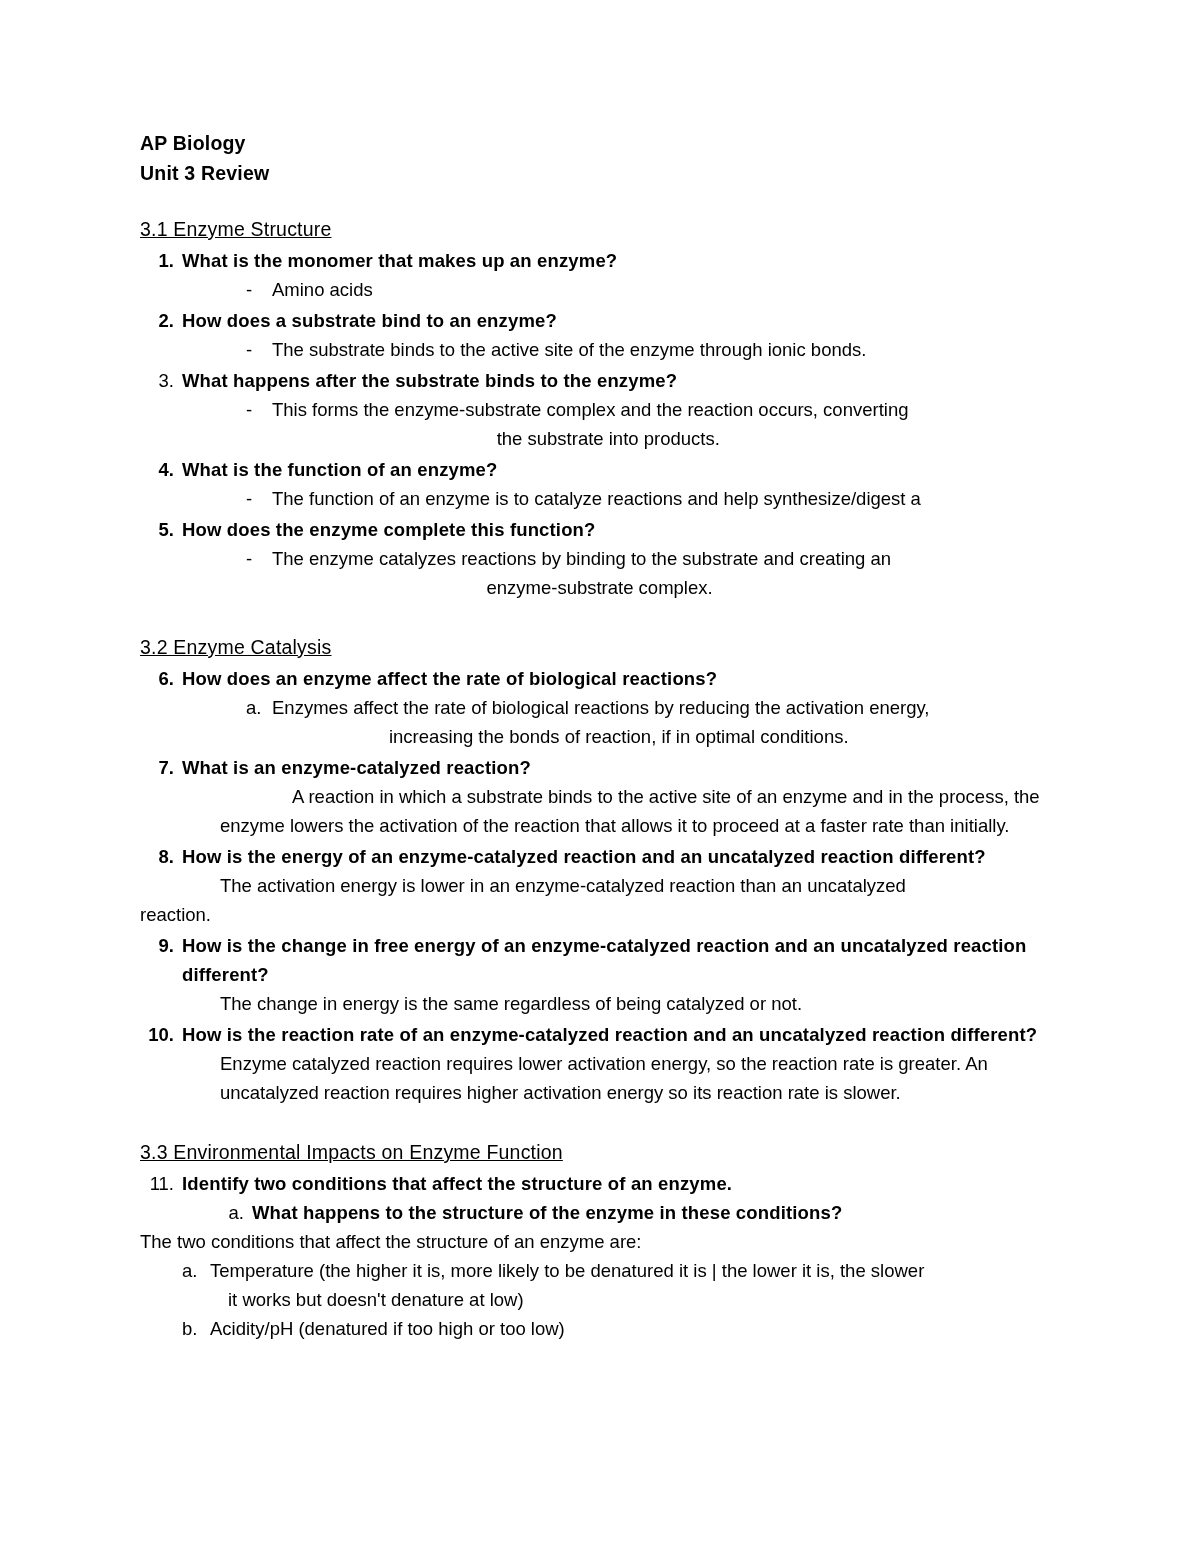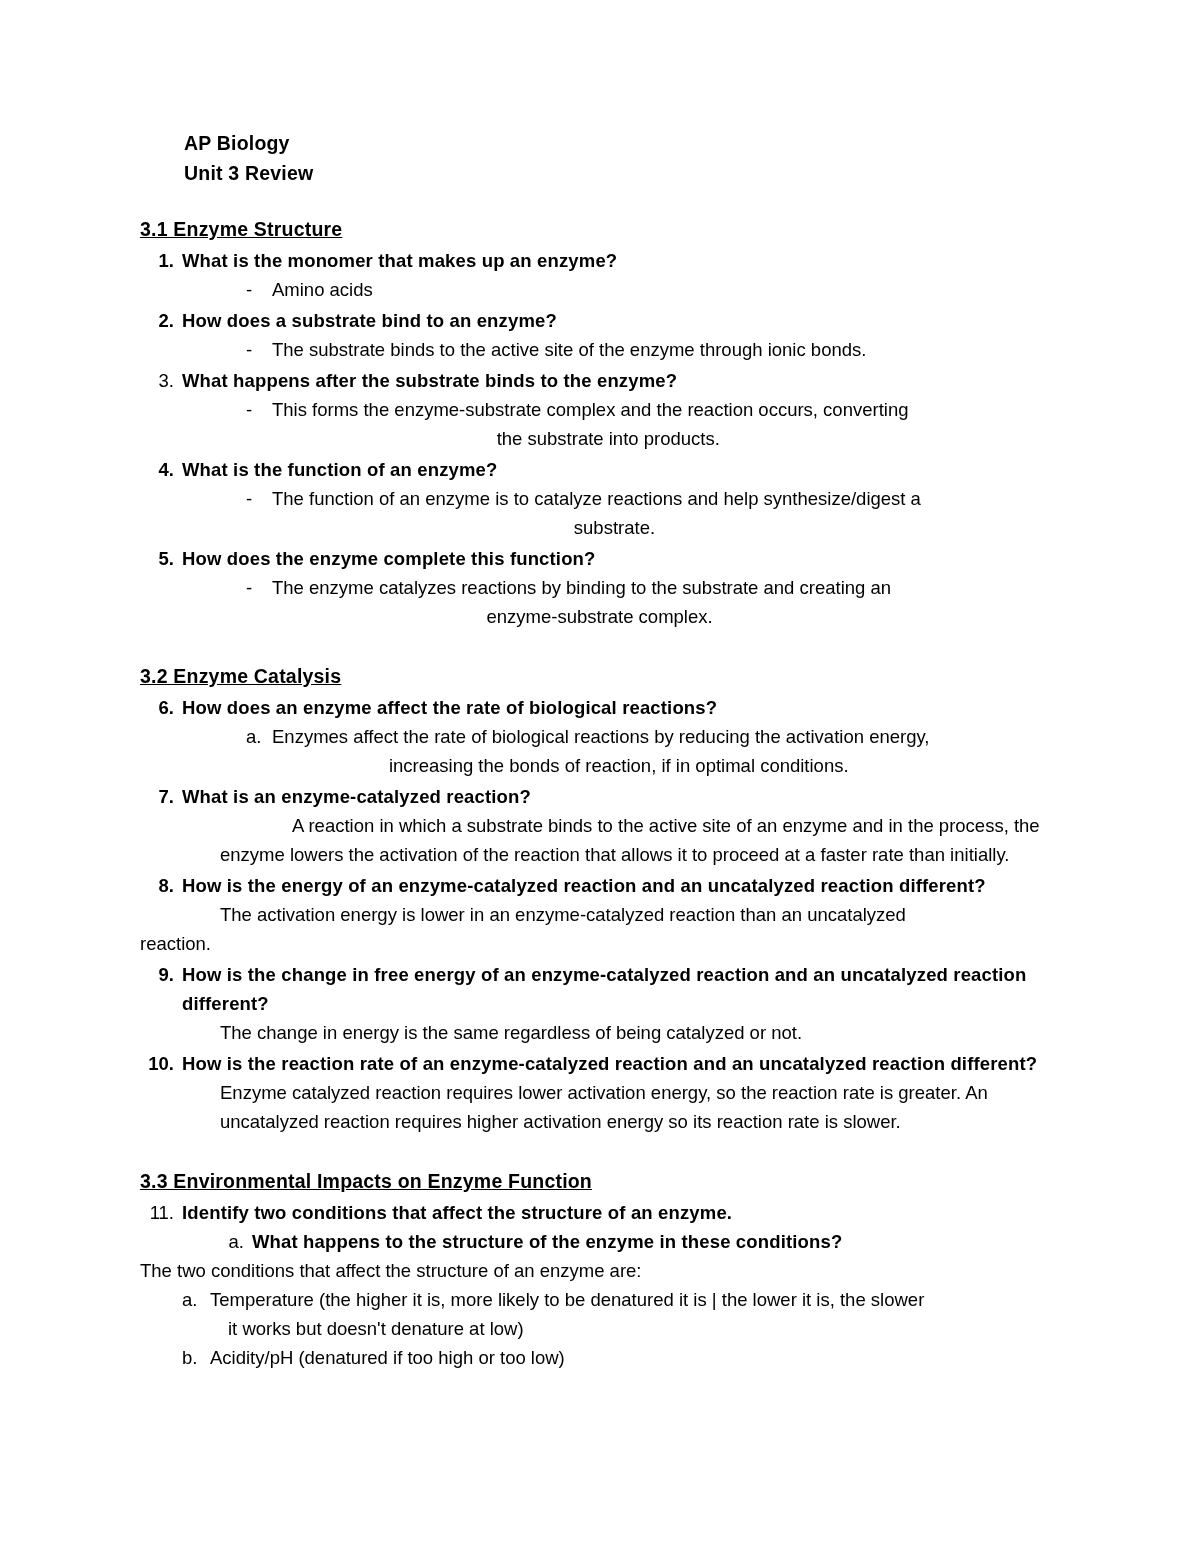--- a/index.html
+++ b/index.html
@@ -20,26 +20,25 @@
     width: 1200px;
     height: 1553px;
     padding: 128px 140px 0 140px;
     background: #ffffff;
   }
   .doc-title-line {
     font-size: 19.5px;
     font-weight: bold;
     line-height: 30px;
     letter-spacing: 0.2px;
-    margin-left: 44px;
   }
   .spacer-sm { height: 22px; }
   .section-heading {
     font-size: 19.5px;
-    font-weight: bold;
+    font-weight: normal;
     text-decoration: underline;
     line-height: 30px;
     letter-spacing: 0.2px;
     margin-top: 4px;
   }
   .q-block { margin-top: 2px; }
   .row {
     display: flex;
     align-items: flex-start;
     font-size: 18.5px;
@@ -170,21 +169,20 @@
 
   <div class="q-block">
     <div class="row">
       <div class="num bold">4.</div>
       <div class="q-text">What is the function of an enzyme?</div>
     </div>
     <div class="a-row">
       <div class="marker">-</div>
       <div class="a-text">
         <span class="hang">The function of an enzyme is to catalyze reactions and help synthesize/digest a</span>
-        <span class="indent-cont">substrate.</span>
       </div>
     </div>
   </div>
 
   <div class="q-block">
     <div class="row">
       <div class="num bold">5.</div>
       <div class="q-text">How does the enzyme complete this function?</div>
     </div>
     <div class="a-row">

